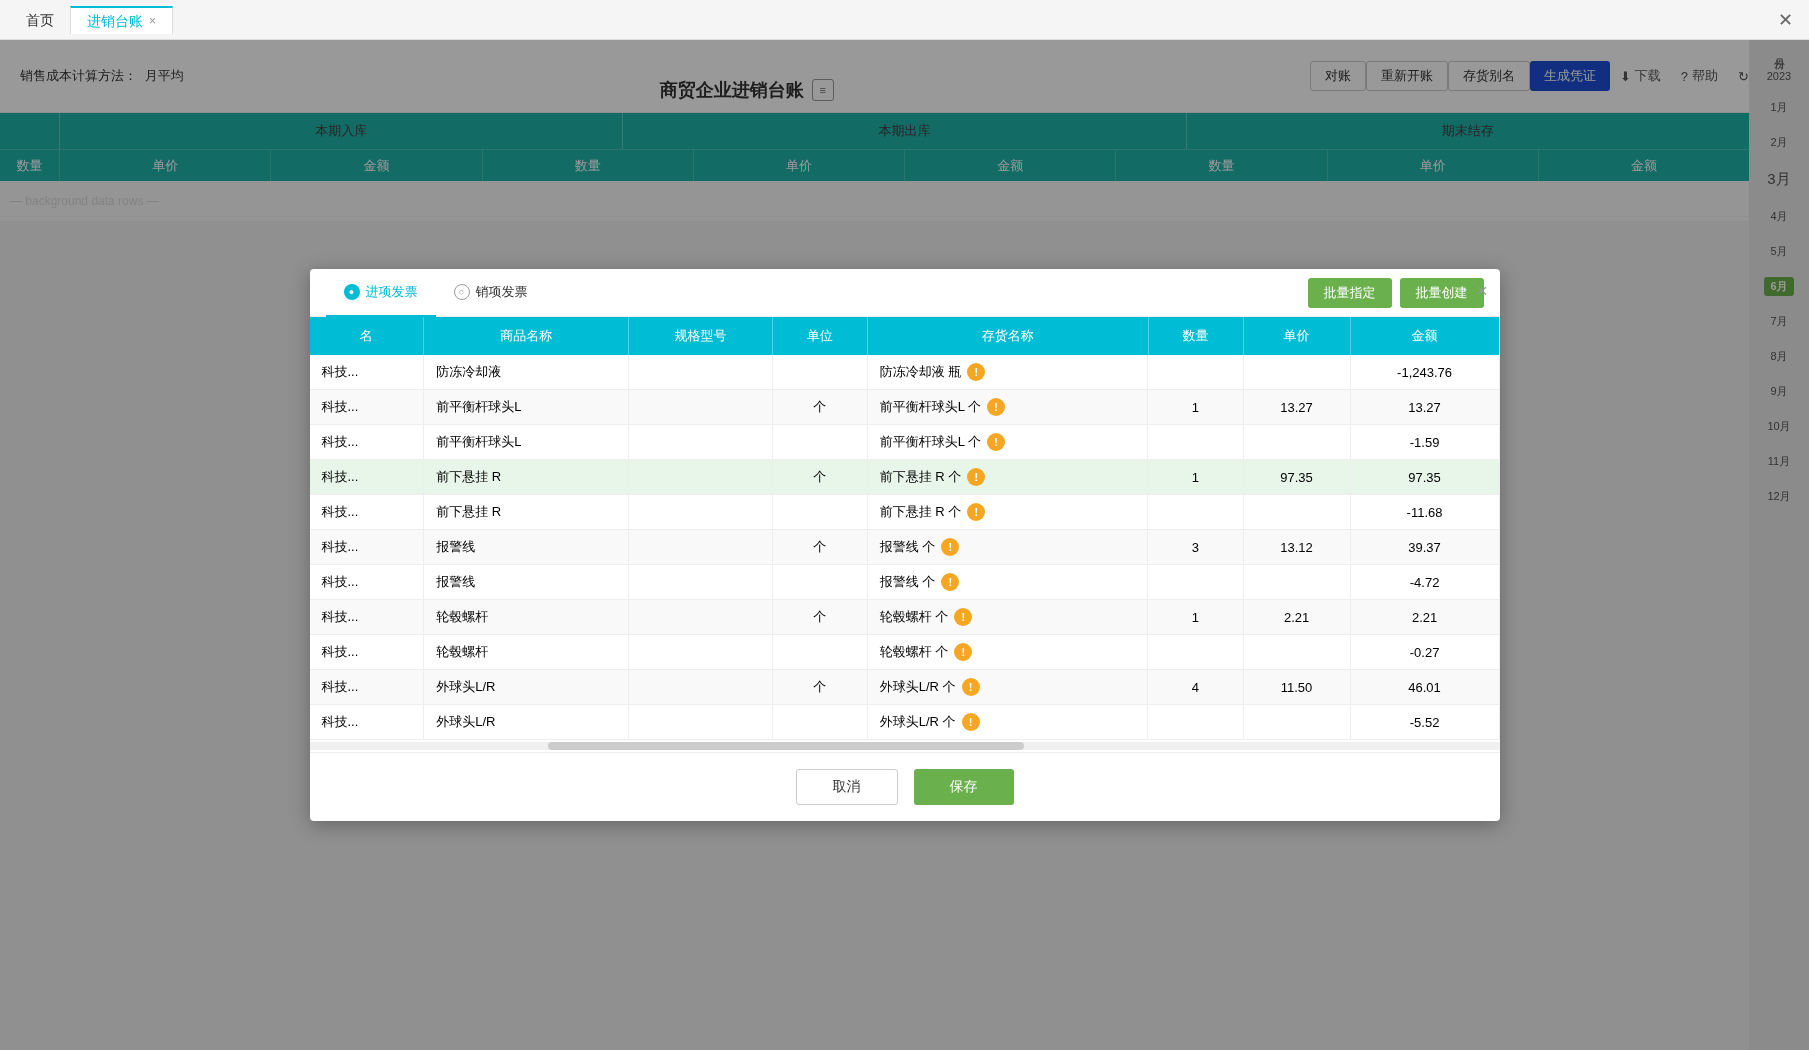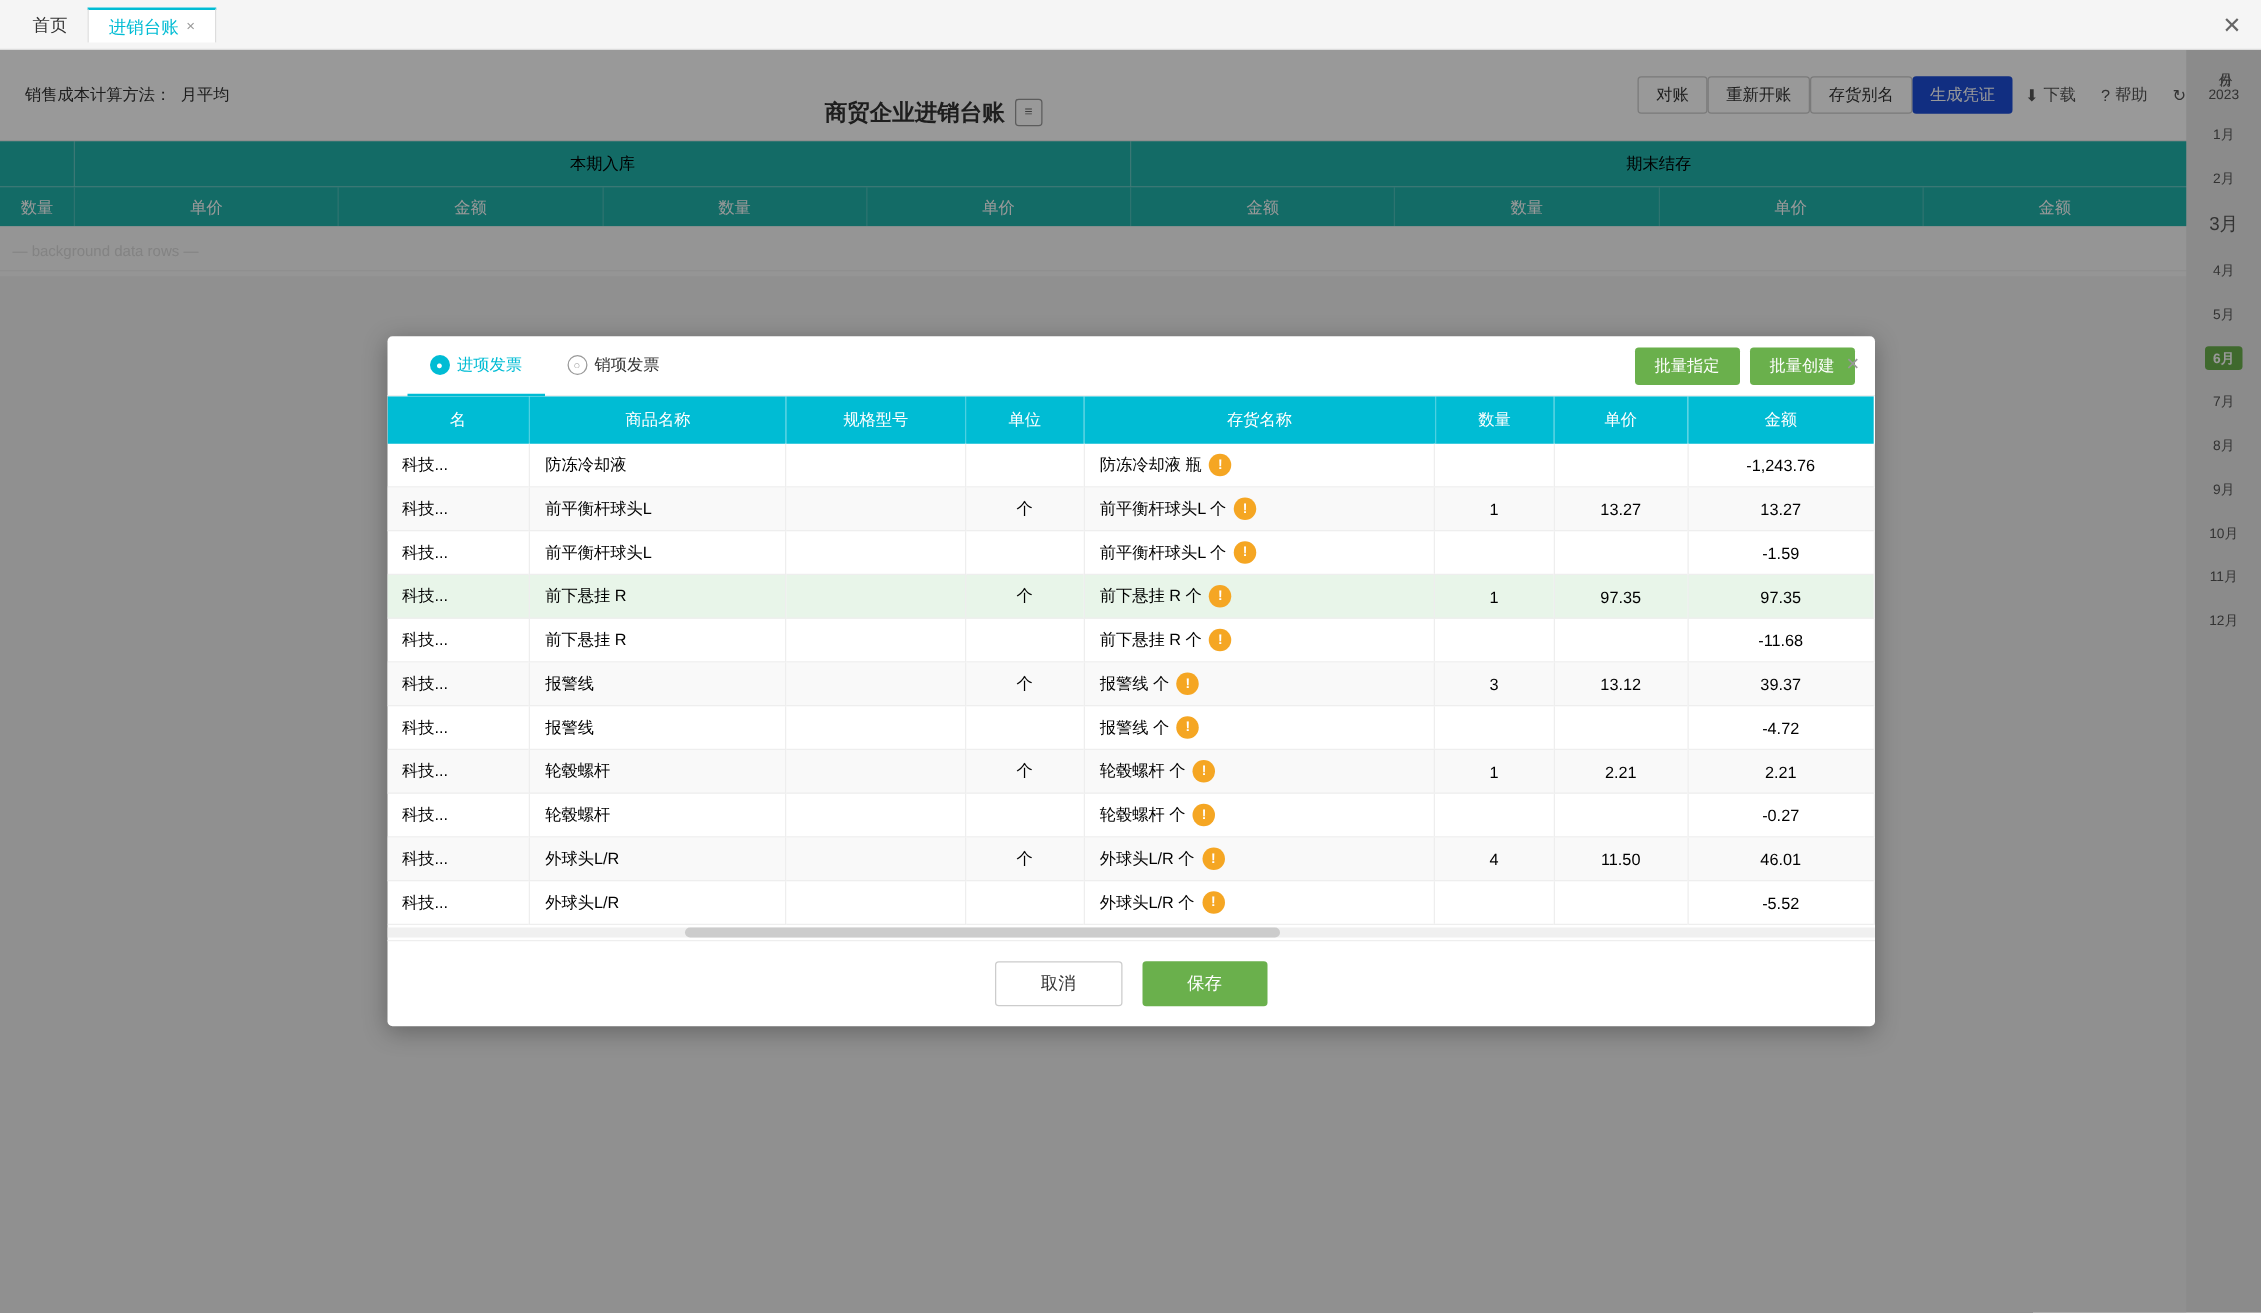--- a/index.html
+++ b/index.html
@@ -400,24 +400,27 @@
         <span>?</span>
         <span>帮助</span>
       </button>
       <button class="btn-icon">
         <span>↻</span>
         <span>刷新</span>
       </button>
     </div>
   </div>
 
-  <div style="background:#20b2aa; display:flex; height:36px; color:#000000; font-size:13px; padding-right:60px;">
+  <div style="background:#20b2aa; display:flex; height:36px; color:#404040; font-size:13px; padding-right:60px;">
     <div style="width:60px; border-right:1px solid rgba(255,255,255,0.3);"></div>
     <div style="flex:1; display:flex; align-items:center; justify-content:center; border-right:1px solid rgba(255,255,255,0.3);">
       <span>本期入库</span>
+    </div>
+    <div style="flex:1; display:flex; align-items:center; justify-content:center; border-right:1px solid rgba(255,255,255,0.3);">
+      <span>本期出库</span>
     </div>
     <div style="flex:1; display:flex; align-items:center; justify-content:center;">
       <span>期末结存</span>
     </div>
   </div>
 
   <div style="background:#20b2aa; display:flex; height:32px; color:#fff; font-size:13px; border-top:1px solid rgba(255,255,255,0.2); padding-right:60px;">
     <div style="width:60px; border-right:1px solid rgba(255,255,255,0.2); display:flex; align-items:center; justify-content:center;">
         <span>数量</span>
       </div>

